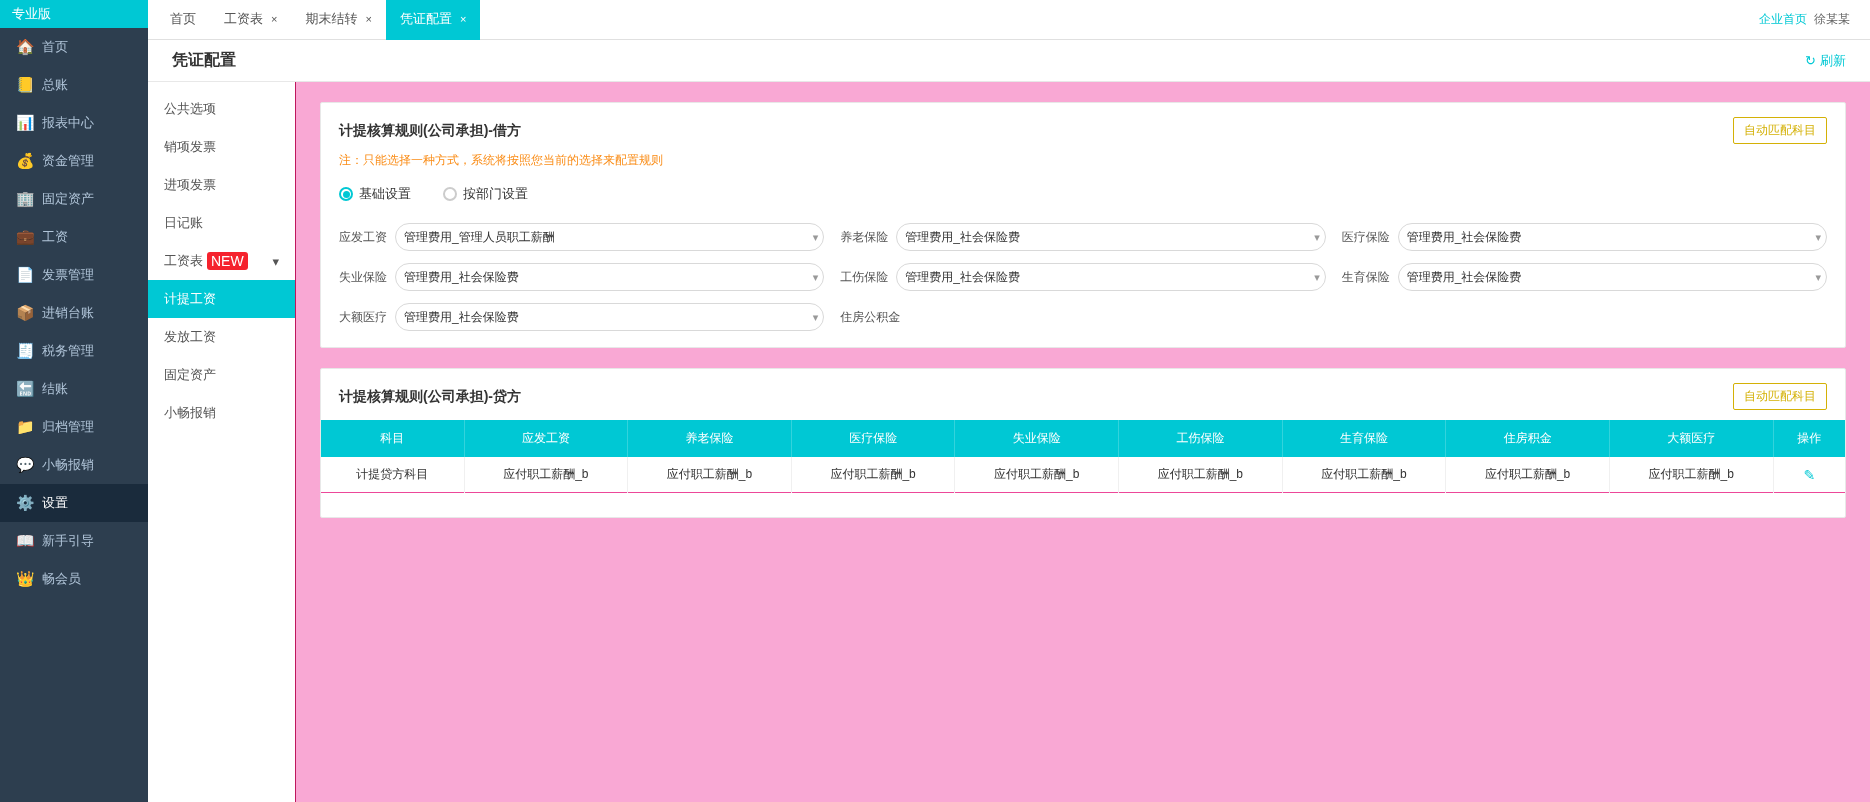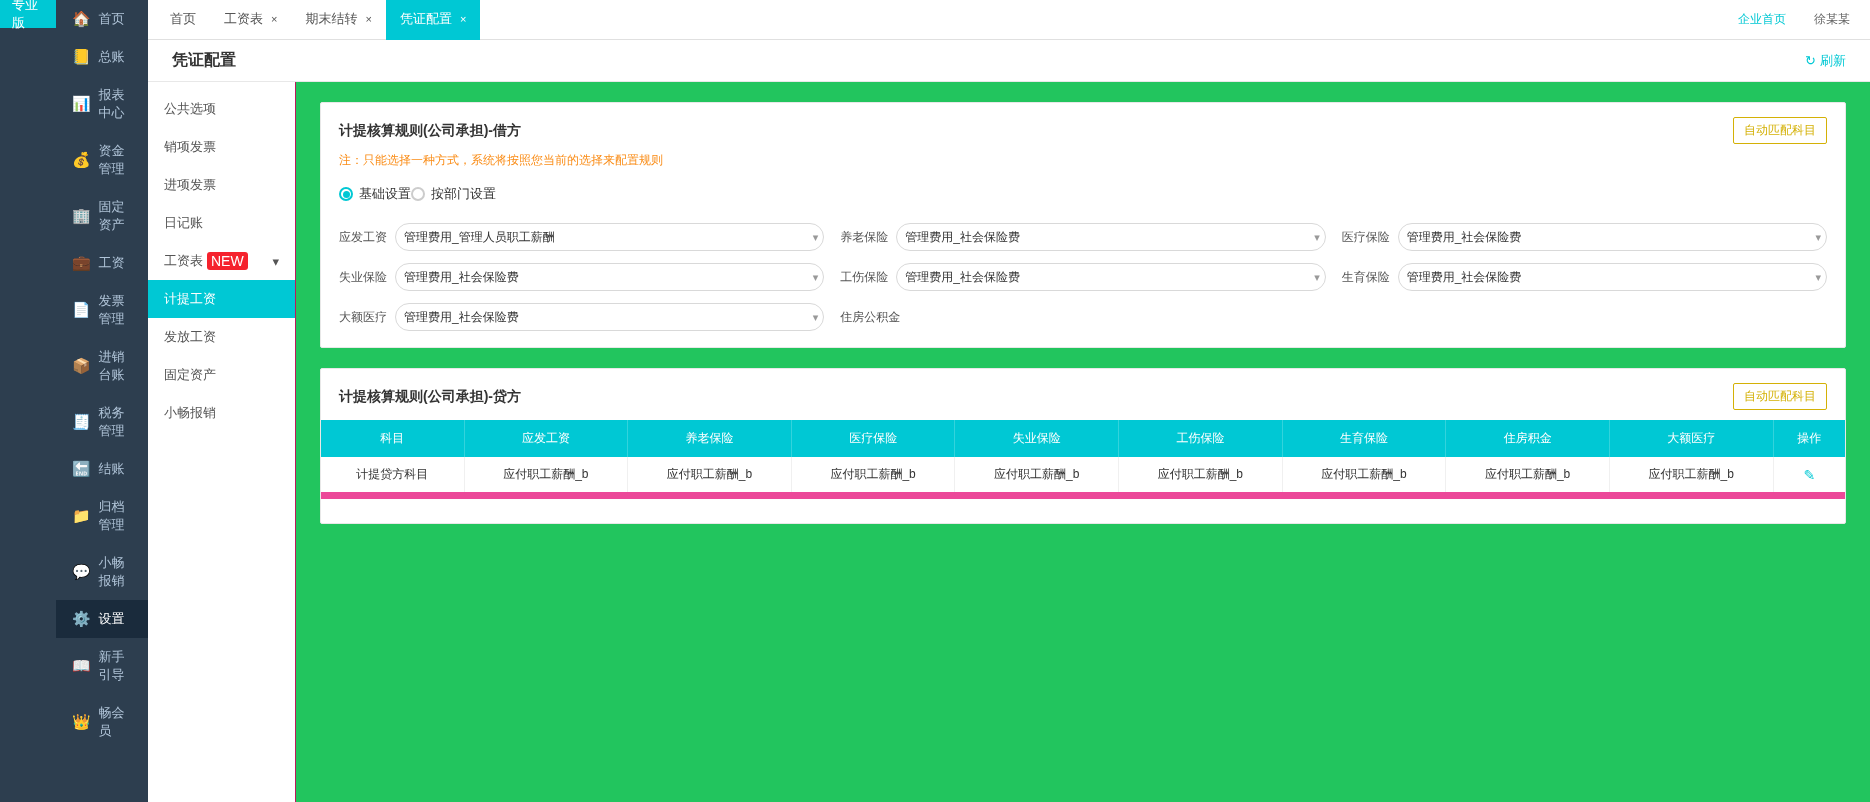--- a/index.html
+++ b/index.html
@@ -4,21 +4,21 @@
   <style>
     * { box-sizing: border-box; margin: 0; padding: 0; }
     body { font-family: "Microsoft YaHei", "PingFang SC", sans-serif; font-size: 13px; background: #f5f5f5; display: flex; height: 802px; overflow: hidden; }
 
     
     .sidebar {
       width: 148px;
       background: #2d3e4f;
       color: #b0c4d8;
       display: flex;
-      flex-direction: row;
+      flex-direction: column;
       flex-shrink: 0;
       height: 100%;
     }
     .sidebar-brand {
       background: #00c8d4;
       color: #fff;
       font-size: 13px;
       padding: 6px 12px;
       height: 28px;
       display: flex;
@@ -73,21 +73,21 @@
     .tab .close-btn {
       font-size: 11px;
       color: inherit;
       cursor: pointer;
       margin-left: 2px;
     }
     .topbar-right {
       margin-left: auto;
       display: flex;
       align-items: center;
-      gap: 28px;
+      gap: 7px;
       color: #666;
       font-size: 12px;
       padding-right: 12px;
     }
 
     
     .page-header {
       background: #fff;
       border-bottom: 1px solid #e8e8e8;
       padding: 10px 24px;
@@ -142,21 +142,21 @@
       padding: 1px 4px;
       border-radius: 3px;
       margin-left: 4px;
     }
 
     
     .main-panel {
       flex: 1;
       overflow-y: auto;
       padding: 20px 24px;
-      background: #22c55e;
+      background: #f9a8d4;
     }
 
     
     .section {
       background: #fff;
       margin-bottom: 20px;
       border: 1px solid #e8e8e8;
       border-radius: 2px;
     }
     .section-header {
@@ -182,20 +182,21 @@
     .section-note {
       color: #fa8c16;
       font-size: 12px;
       padding: 0 18px 8px;
     }
 
     
     .radio-group {
       display: flex;
       align-items: flex-start;
+      gap: 32px;
       padding: 8px 18px 12px;
     }
     .radio-item {
       display: flex;
       align-items: center;
       gap: 6px;
       cursor: pointer;
     }
     .radio-circle {
       width: 14px;
@@ -286,21 +287,21 @@
     }
     thead th {
       padding: 10px 12px;
       font-size: 12px;
       font-weight: 500;
       text-align: center;
       border-right: 1px solid rgba(255,255,255,0.2);
     }
     thead th:last-child { border-right: none; }
     tbody tr {
-      border-bottom: 7px solid #ec4899;
+      border-bottom: 1px solid #ec4899;
     }
     tbody td {
       padding: 9px 12px;
       font-size: 12px;
       color: #333;
       text-align: center;
       border-right: 1px solid #f0f0f0;
     }
     tbody td:last-child { border-right: none; }
     .edit-icon {

